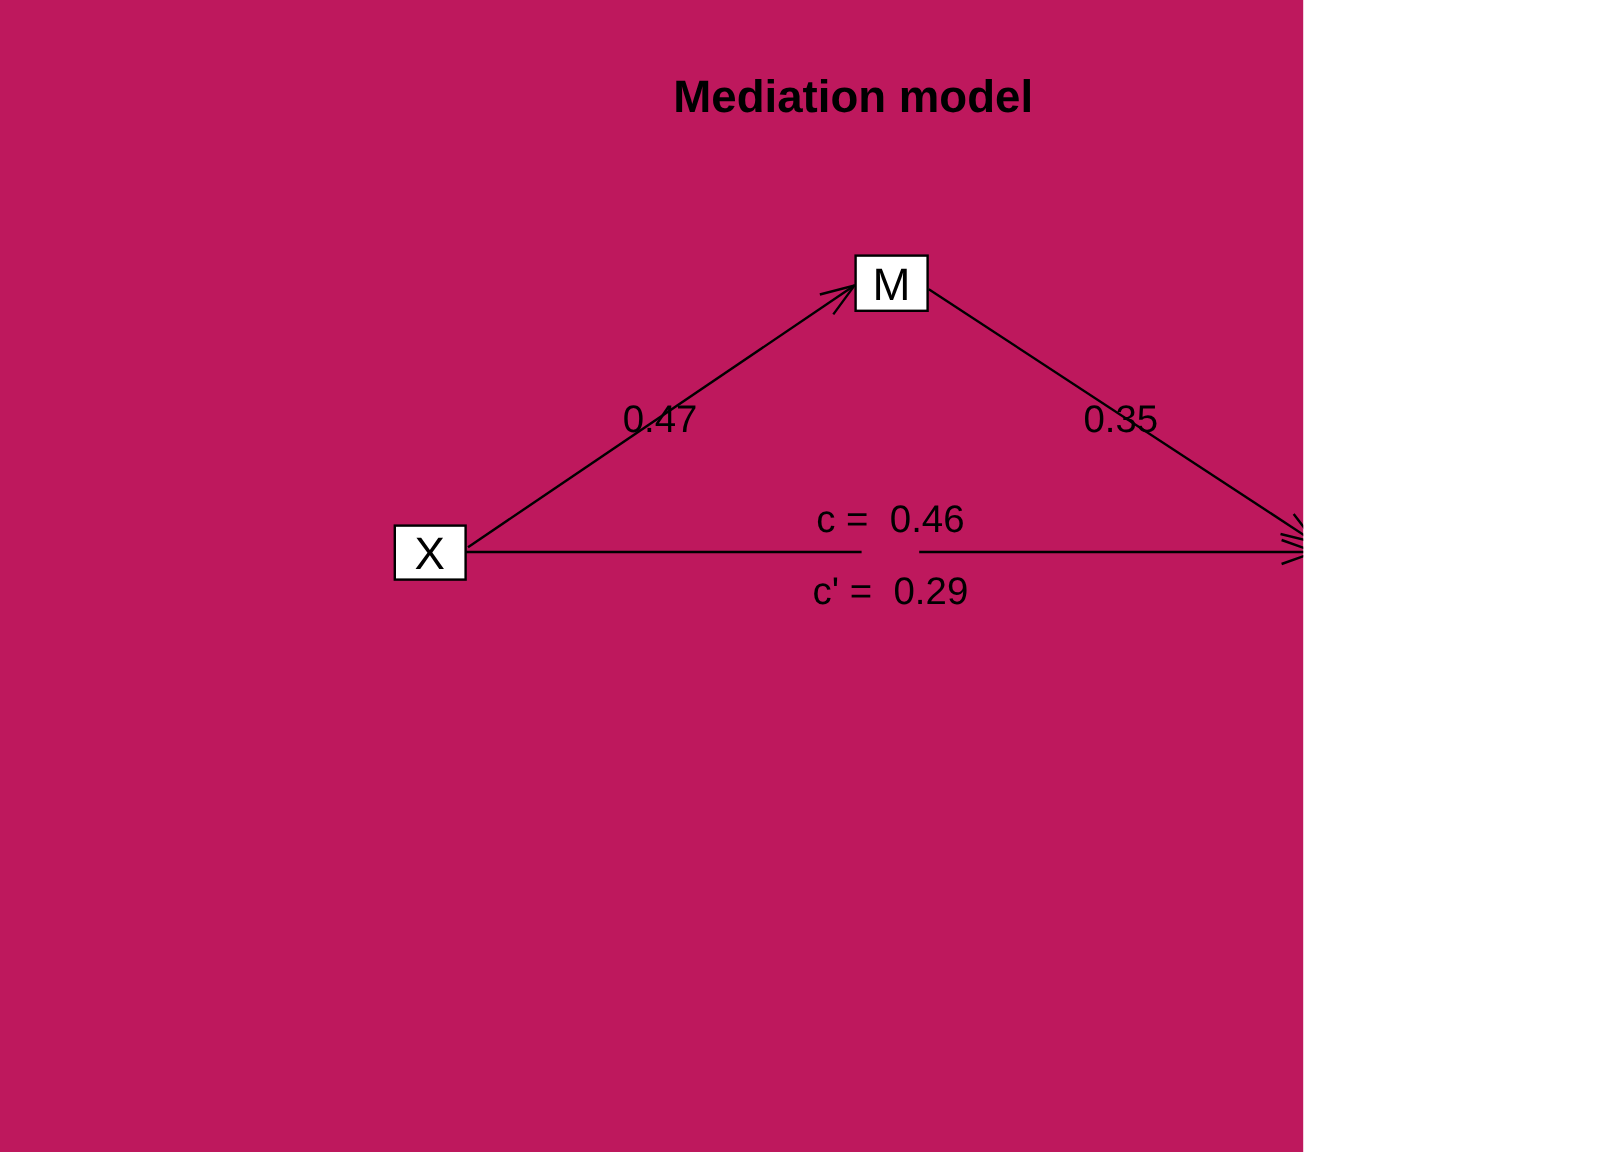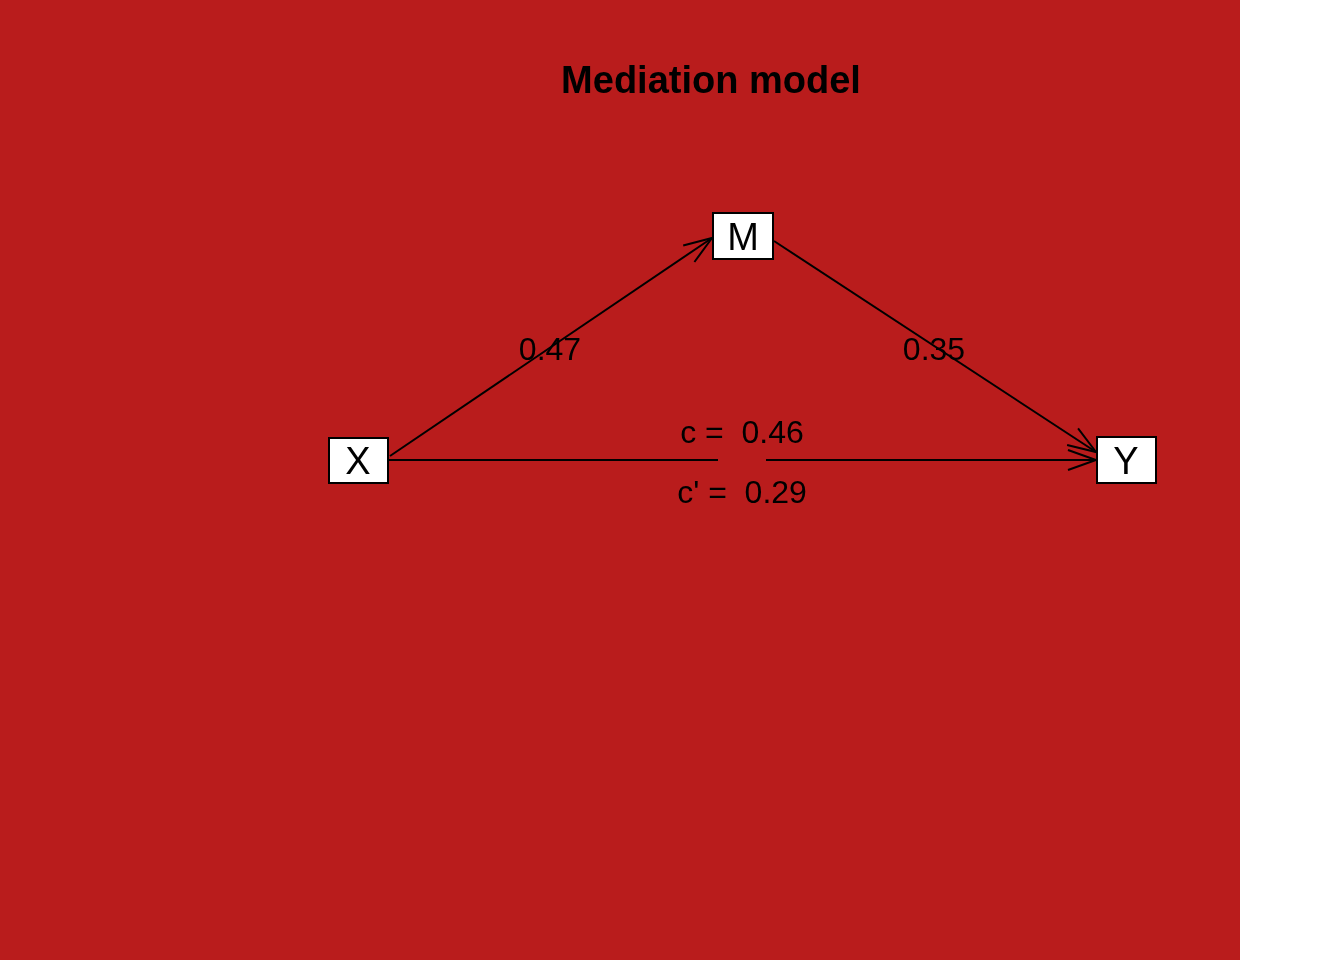--- a/index.html
+++ b/index.html
@@ -2,23 +2,23 @@
 <html><head>
 <meta charset="utf-8">
 <style>
   html, body {
     margin: 0;
     padding: 0;
     background: #ffffff;
   }
   .stage {
     position: relative;
-    width: 1240px;
+    width: 1086px;
     height: 960px;
-    background: #b91c1c;
+    background: #be185d;
     overflow: hidden;
     text-decoration: underline;
   }
   svg {
     display: block;
     font-family: "Liberation Sans", "DejaVu Sans", sans-serif;
   }
   svg text {
     white-space: pre;
     fill: #000000;

